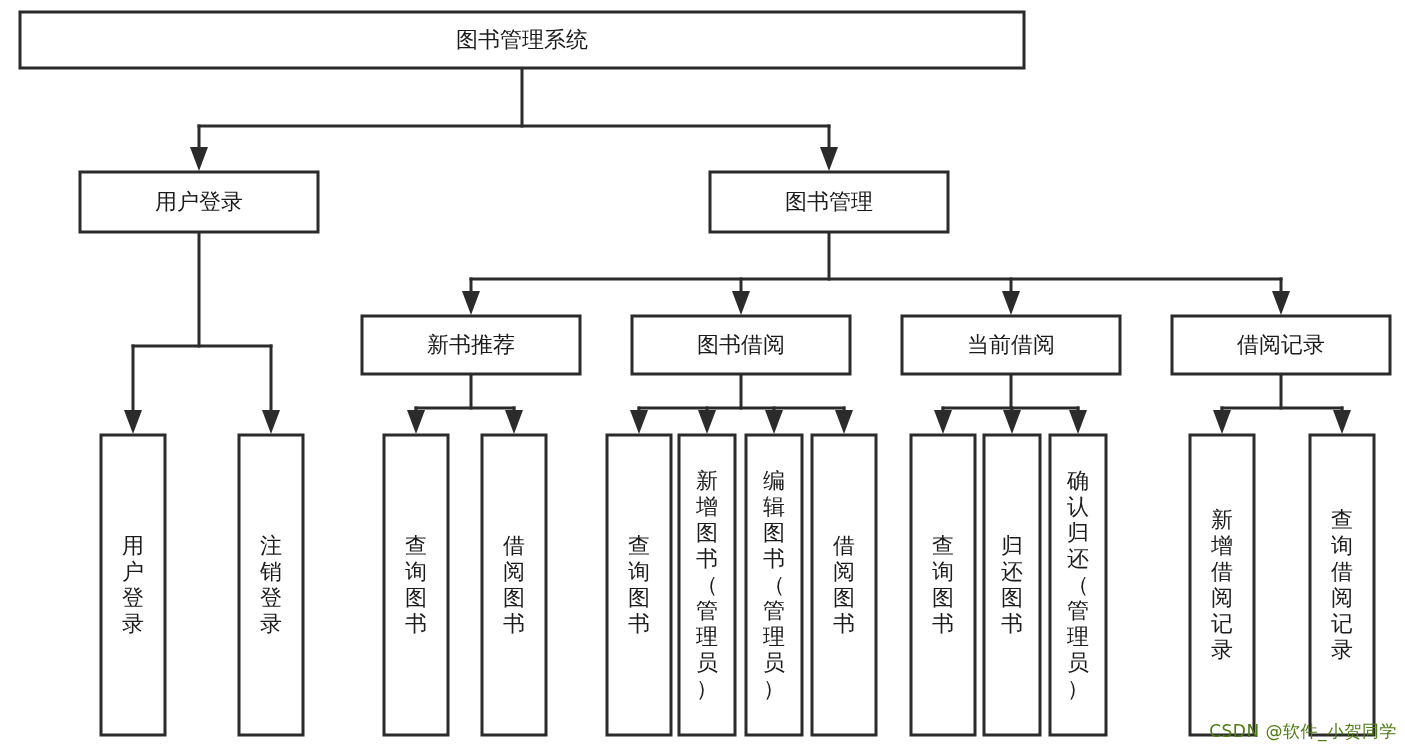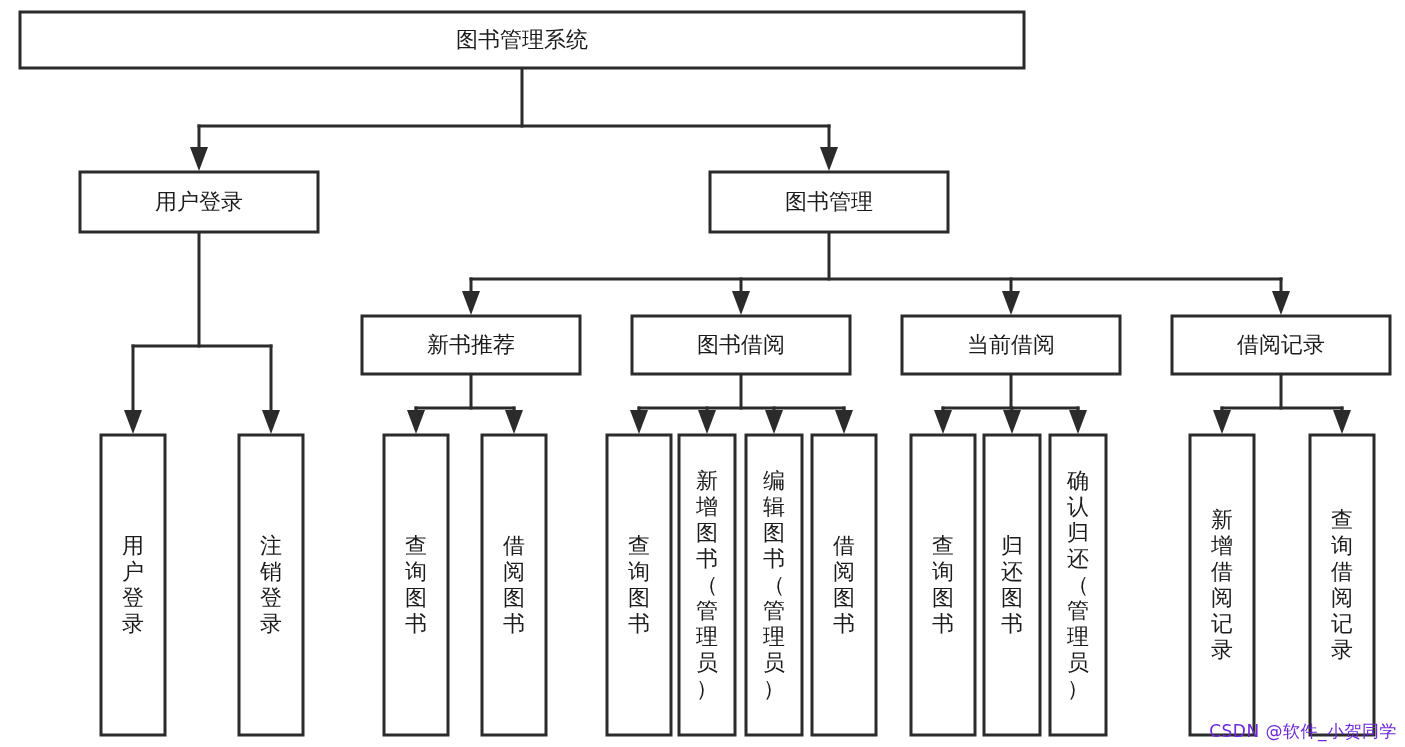--- a/index.html
+++ b/index.html
@@ -18,21 +18,21 @@
     font-family:"DejaVu Sans","Liberation Sans",sans-serif;
     font-size:22px;fill:#1b1b1b;text-anchor:middle;dominant-baseline:middle;
   }
   .node-label-v{
     font-family:"DejaVu Sans","Liberation Sans",sans-serif;
     font-size:22px;fill:#1b1b1b;
   }
   .watermark{
     position:absolute;right:8px;bottom:4px;
     font-family:"DejaVu Sans","Liberation Sans",sans-serif;
-    font-size:17px;color:#6d28d9;white-space:nowrap;
+    font-size:17px;color:#4d7c0f;white-space:nowrap;
     letter-spacing:0.5px;user-select:none;
   }
 </style>
 </head>
 <body>
 
 <div id="diagram-root">
   <svg id="tree" viewBox="0 0 1405 747">
     <g id="edges-layer">
         <g>

